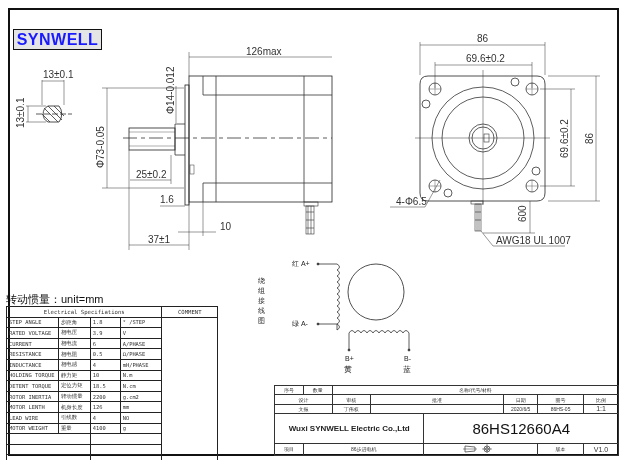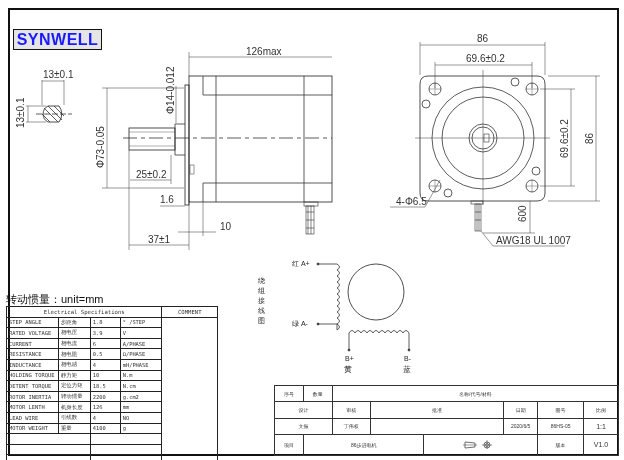--- a/index.html
+++ b/index.html
@@ -327,20 +327,24 @@
   </tr>
   <tr>
     <td colspan="2">文振</td>
     <td>丁伟权</td>
     <td colspan="2"></td>
     <td>2020/6/5</td>
     <td>86HS-05</td>
     <td class="ver">1:1</td>
   </tr>
   <tr>
+    <td colspan="4" class="company">Wuxi SYNWELL Electric Co.,Ltd</td>
+    <td colspan="4" class="model">86HS12660A4</td>
+  </tr>
+  <tr>
     <td>项目</td>
     <td colspan="3">86步进电机</td>
     <td colspan="2">
       <svg width="40" height="9">
             <path d="M4,2 L14,3 L14,7 L4,8 Z" fill="none" stroke="#333" stroke-width="0.7"></path>
             <line x1="2" y1="5" x2="16" y2="5" stroke="#333" stroke-width="0.5"></line>
             <circle cx="26" cy="5" r="3" fill="none" stroke="#333" stroke-width="0.7"></circle>
             <circle cx="26" cy="5" r="1.5" fill="none" stroke="#333" stroke-width="0.6"></circle>
             <line x1="21" y1="5" x2="31" y2="5" stroke="#333" stroke-width="0.5"></line>
             <line x1="26" y1="0" x2="26" y2="9" stroke="#333" stroke-width="0.5"></line>

